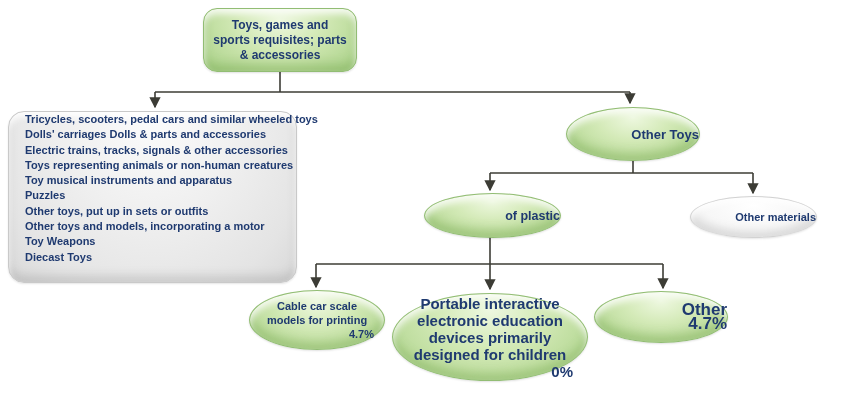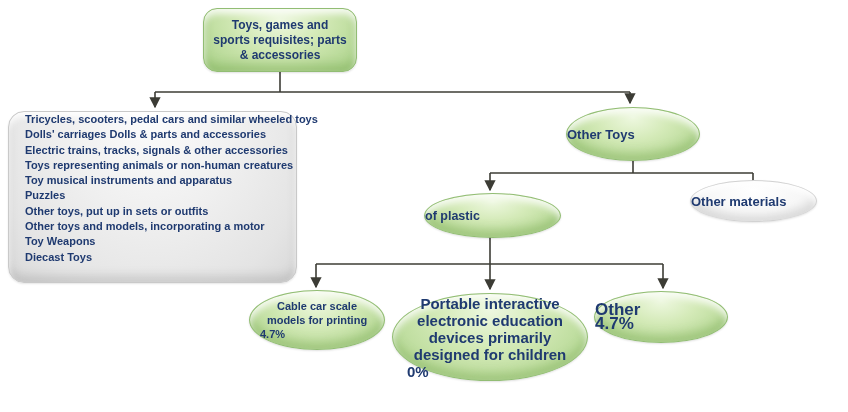--- a/index.html
+++ b/index.html
@@ -14,21 +14,21 @@
   .connectors {
     position: absolute;
     left: 0; top: 0;
     width: 848px; height: 412px;
     pointer-events: none;
   }
   .node {
     position: absolute;
     display: flex;
     flex-direction: column;
-    align-items: flex-start;
+    align-items: flex-end;
     justify-content: center;
     text-align: center;
     color: #1f3a70;
     font-weight: 600;
     box-sizing: border-box;
   }
   .green {
     background: radial-gradient(ellipse at 50% 18%, #eef8e0 0%, #d4eab8 38%, #c3e0a4 62%, #a6cf85 100%);
     border: 1px solid #92bd74;
     box-shadow: inset 0 5px 7px rgba(255,255,255,0.85),
@@ -61,21 +61,21 @@
   .graybox .li { white-space: nowrap; }
   .white {
     background: radial-gradient(ellipse at 50% 20%, #ffffff 0%, #f7f7f7 55%, #e9e9e9 85%, #dddddd 100%);
     border: 1px solid #d2d2d2;
     box-shadow: inset 0 4px 6px rgba(255,255,255,0.9),
                 inset 0 -6px 8px rgba(130,130,130,0.18),
                 0 1px 2px rgba(0,0,0,0.10);
   }
   .n-other-toys { left: 566px; top: 107px; width: 134px; height: 54px; font-size: 13px; }
   .n-of-plastic { left: 424px; top: 193px; width: 137px; height: 45px; font-size: 12.5px; }
-  .n-other-materials { left: 690px; top: 180px; width: 127px; height: 42px; font-size: 13px; }
+  .n-other-materials { left: 690px; top: 196px; width: 127px; height: 42px; font-size: 11px; }
   .n-cable { left: 249px; top: 290px; width: 136px; height: 60px; font-size: 11px; line-height: 14px; padding: 2px 10px; }
   .n-portable { left: 392px; top: 293px; width: 196px; height: 88px; font-size: 15px; line-height: 17px; padding: 4px 14px; }
   .n-other-leaf { left: 594px; top: 291px; width: 134px; height: 52px; font-size: 17px; line-height: 14.5px; }
 </style>
 </head>
 <body>
 
 <div class="stage">
 
   <svg class="connectors" viewBox="0 0 848 412" xmlns="http://www.w3.org/2000/svg">

